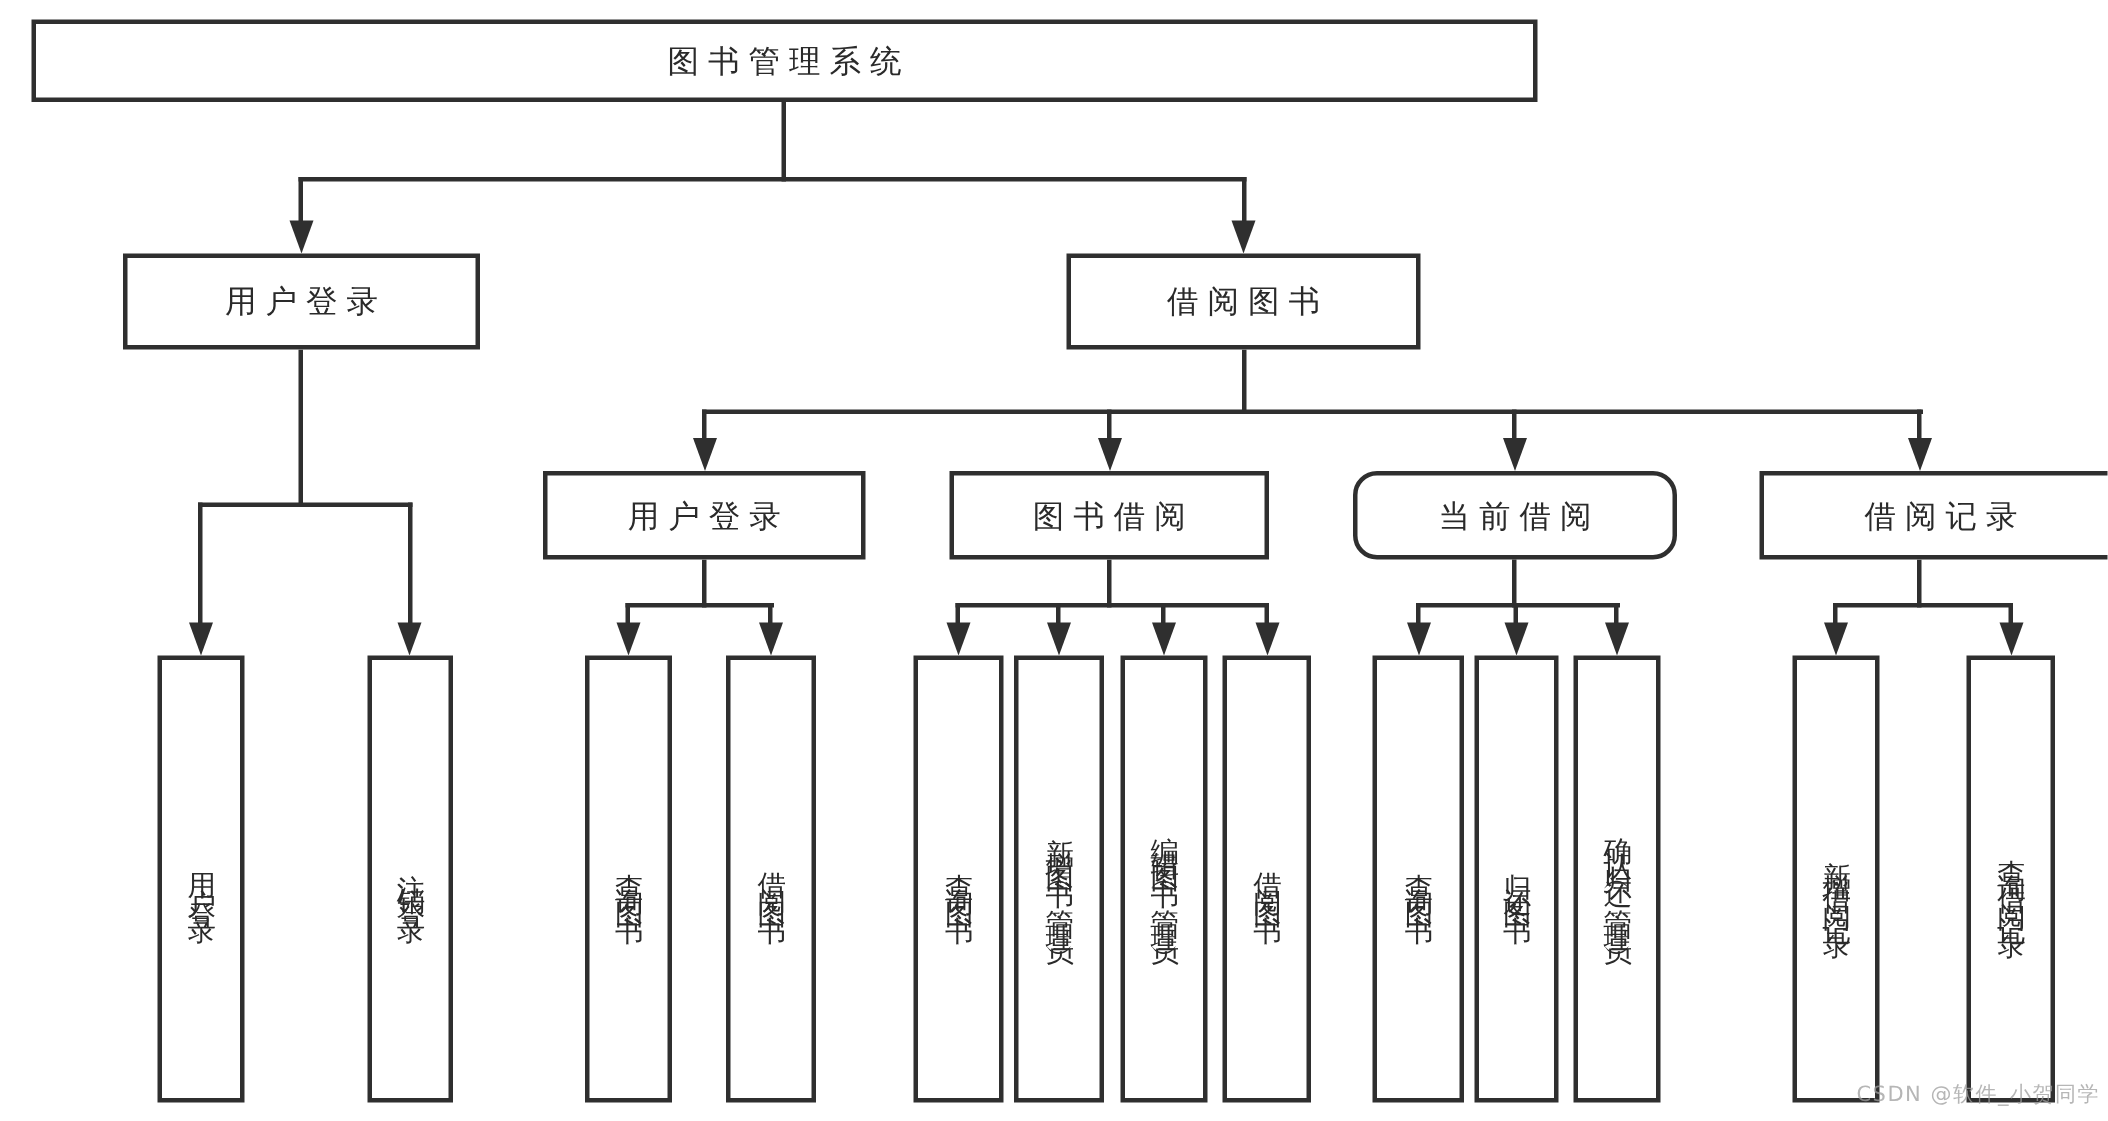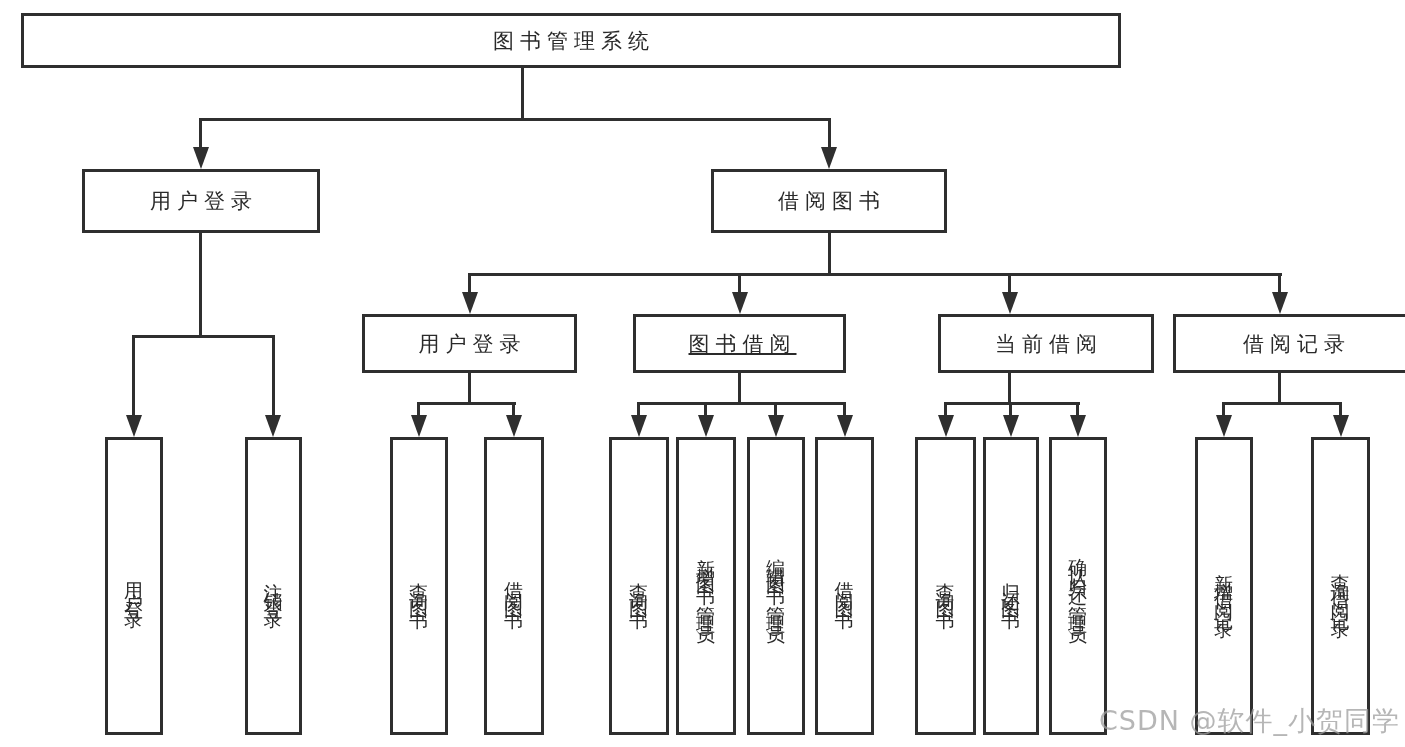--- a/index.html
+++ b/index.html
@@ -7,29 +7,29 @@
        font-family:"DejaVu Sans","Liberation Sans",sans-serif;color:#2a2a2a;}
   .diagram{position:absolute;left:0;top:0;width:1405px;height:747px;background:#ffffff;}
   .box{position:absolute;box-sizing:border-box;background:#ffffff;border:3px solid #2f2f2f;
        display:flex;align-items:center;justify-content:center;z-index:2;}
   .hlabel{font-size:21px;letter-spacing:6px;text-indent:6px;white-space:nowrap;color:#2a2a2a;}
   .vlabel{writing-mode:vertical-rl;text-orientation:upright;letter-spacing:0.5em;
           font-size:19px;line-height:1;white-space:nowrap;color:#2a2a2a;}
   .ln{position:absolute;background:#2f2f2f;z-index:1;}
   .ar{position:absolute;width:0;height:0;border-left:8px solid transparent;
       border-right:8px solid transparent;border-top:22px solid #2f2f2f;z-index:1;}
-  .watermark{position:absolute;right:5px;bottom:8px;font-size:27px;color:#9e9e9e;
+  .watermark{position:absolute;right:5px;bottom:8px;font-size:14px;color:#9e9e9e;
              opacity:.75;z-index:5;letter-spacing:1px;white-space:nowrap;}
 </style>
 </head>
 <body>
 
 <div class="diagram">
 
-  <div class="box" style="left:21px;top:13px;width:1100px;height:55px;">
+  <div class="box" style="left:21px;top:13px;width:1004px;height:55px;">
     <span class="hlabel">图书管理系统</span>
   </div>
 
   <div class="ln" style="left:521px;top:68px;width:3px;height:53px;"></div>
   <div class="ln" style="left:199px;top:118px;width:632px;height:3px;"></div>
   <div class="ln" style="left:199px;top:118px;width:3px;height:33px;"></div>
   <div class="ar" style="left:193px;top:147px;"></div>
   <div class="ln" style="left:828px;top:118px;width:3px;height:33px;"></div>
   <div class="ar" style="left:821px;top:147px;"></div>
 
@@ -54,24 +54,24 @@
   <div class="ln" style="left:738px;top:273px;width:3px;height:22px;"></div>
   <div class="ar" style="left:732px;top:292px;"></div>
   <div class="ln" style="left:1008px;top:273px;width:3px;height:22px;"></div>
   <div class="ar" style="left:1002px;top:292px;"></div>
   <div class="ln" style="left:1278px;top:273px;width:3px;height:22px;"></div>
   <div class="ar" style="left:1272px;top:292px;"></div>
 
   <div class="box" style="left:362px;top:314px;width:215px;height:59px;">
     <span class="hlabel">用户登录</span>
   </div>
-  <div class="box" style="left:633px;top:314px;width:213px;height:59px;text-decoration:underline;">
+  <div class="box" style="left:633px;top:314px;width:213px;height:59px;">
     <span class="hlabel">图书借阅</span>
   </div>
-  <div class="box" style="left:938px;top:314px;width:216px;height:59px;">
+  <div class="box" style="left:902px;top:314px;width:216px;height:59px;border-radius:16px;">
     <span class="hlabel">当前借阅</span>
   </div>
   <div class="box" style="left:1173px;top:314px;width:242px;height:59px;font-family:Liberation Serif, serif;">
     <span class="hlabel">借阅记录</span>
   </div>
 
   <div class="ln" style="left:468px;top:373px;width:3px;height:32px;"></div>
   <div class="ln" style="left:417px;top:402px;width:99px;height:3px;"></div>
   <div class="ln" style="left:417px;top:402px;width:3px;height:15px;"></div>
   <div class="ar" style="left:411px;top:415px;"></div>

